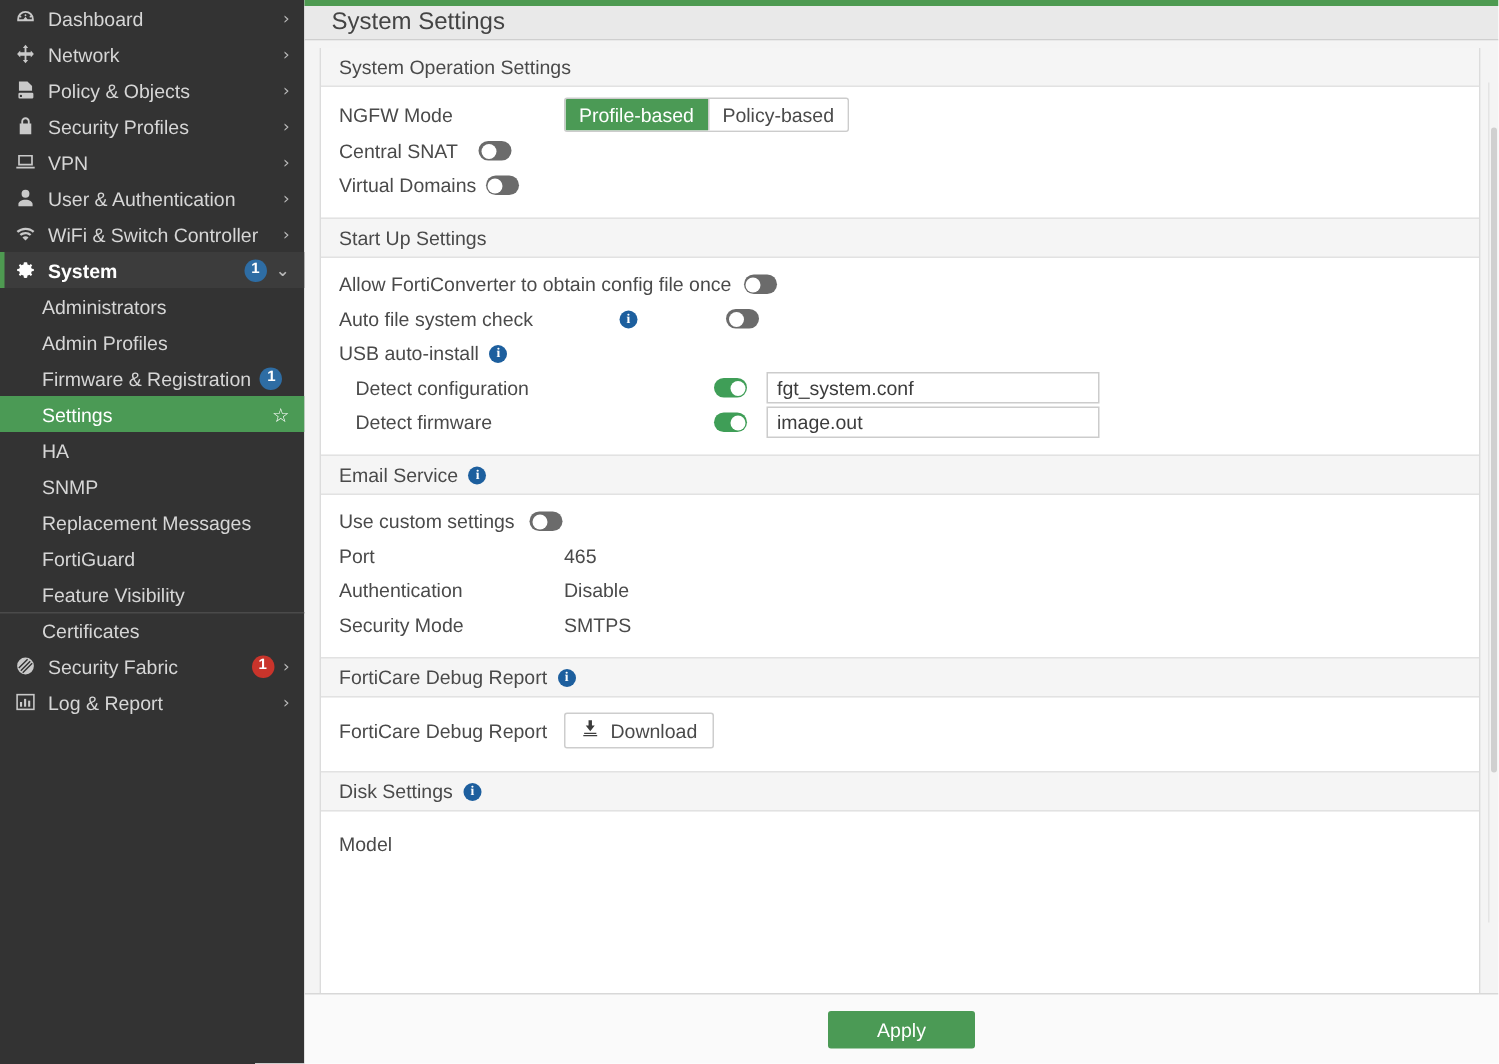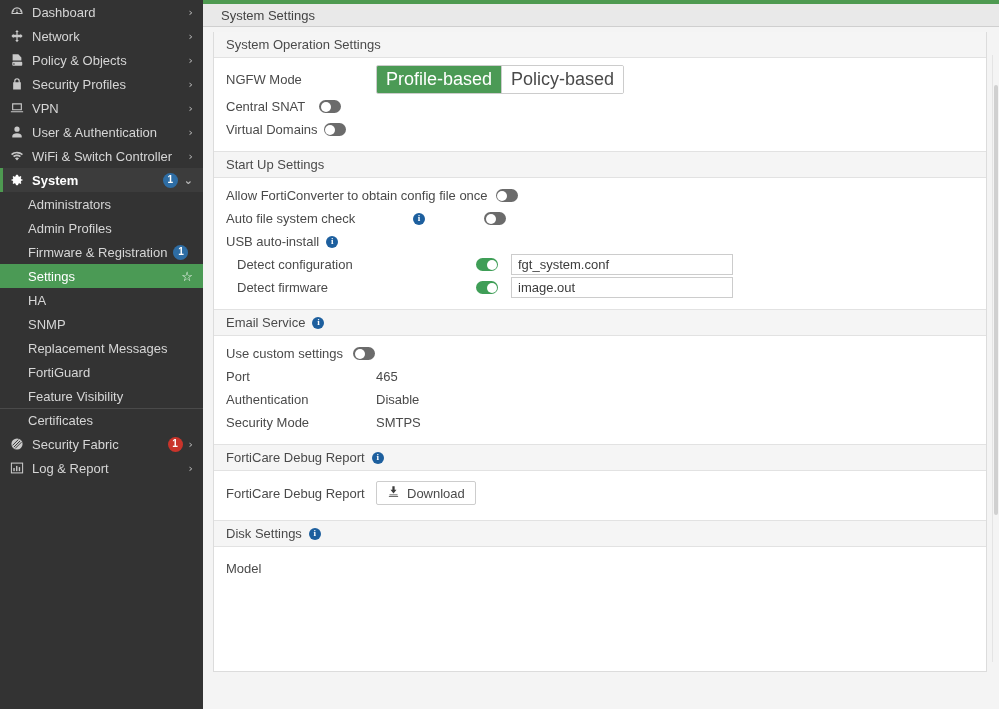--- a/index.html
+++ b/index.html
@@ -83,21 +83,21 @@
     position: relative;
   }
   #topbar { height: 4px; background: #4e9a51; flex: 0 0 4px; }
 
   #pagehead {
     height: 23px; flex: 0 0 23px;
     background: #e9e9e9;
     border-bottom: 1px solid #cfcfcf;
     display: flex; align-items: center;
     padding-left: 18px;
-    color: #444; font-size: 13px;
+    color: #444; font-size: 16px;
   }
 
   #scroll-area {
     flex: 1 1 auto;
     position: relative;
     background: #f4f4f4;
     overflow: hidden;
     padding: 5px 0 0 0;
   }
 
@@ -165,21 +165,21 @@
   
   .btngrp {
     display: inline-flex;
     border: 1px solid #cccccc;
     border-radius: 2px;
     overflow: hidden;
     background: #ffffff;
   }
   .btngrp .seg {
     padding: 3px 9px;
-    font-size: 18px; color: #4a4a4a;
+    font-size: 13px; color: #4a4a4a;
     background: #ffffff;
     cursor: pointer;
     white-space: nowrap;
   }
   .btngrp .seg + .seg { border-left: 1px solid #cccccc; }
   .btngrp .seg.sel { background: #4b9a55; color: #ffffff; border-left-color: #4b9a55; }
 
   
   .tinput {
     width: 222px; height: 21px;
@@ -496,15 +496,18 @@
           </div>
         </div>
 
       </div>
 
       <div id="vscroll">
         <div class="thumb"></div>
       </div>
     </div>
 
+    <div id="footer">
+      <button id="apply">Apply</button>
+    </div>
 
   </div>
 </div>
 
 </body></html>

